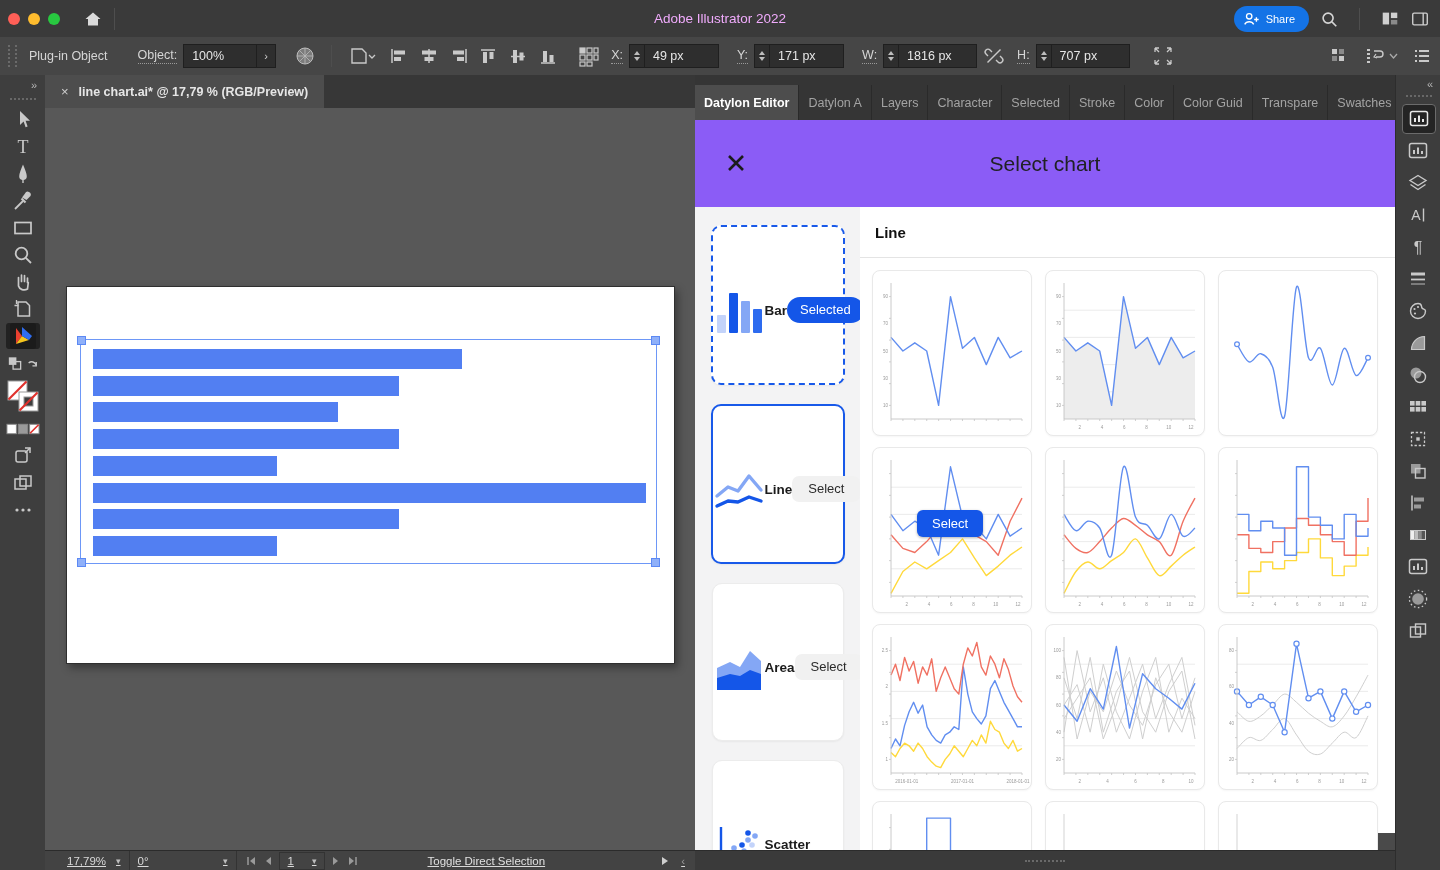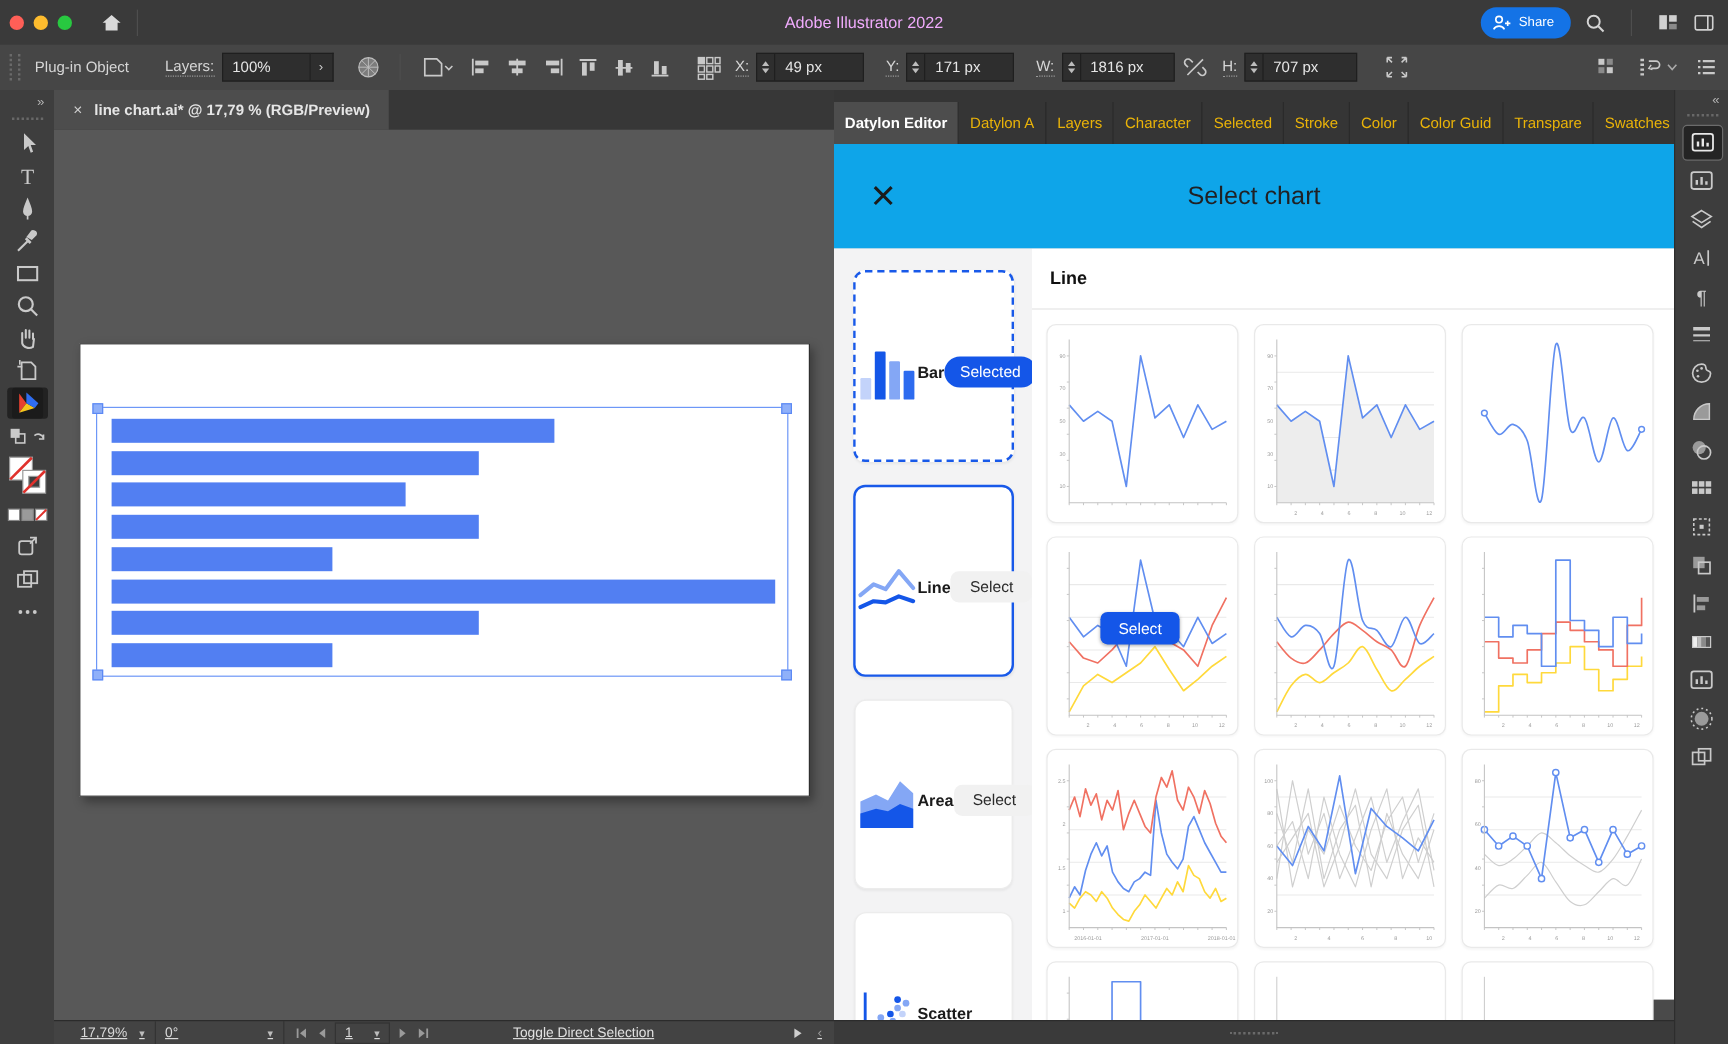--- a/index.html
+++ b/index.html
@@ -66,25 +66,25 @@
              border-top:1px solid #2b2b2b;display:flex;align-items:center;font-size:11.5px;color:#d9d9d9;text-decoration:underline;}
   .sb-box{display:flex;align-items:center;gap:10px;padding:0 8px;height:100%;border-right:1px solid #333;}
   .sb-chev{color:#bdbdbd;font-size:9px;}
   .sb-nav{display:flex;align-items:center;gap:7px;padding:0 8px;height:100%;}
   #sb-tool{margin-left:60px;color:#e0e0e0;}
   #sb-right{margin-left:auto;display:flex;align-items:center;gap:12px;padding-right:10px;}
 
   
   #panel{position:absolute;left:695px;top:75px;width:832px;height:795px;background:#353535;}
   #paneltabs{height:45px;display:flex;align-items:flex-end;background:#353535;}
-  .ptab{height:35px;display:flex;align-items:center;padding:0 9px;font-size:12.5px;color:#eab308;
+  .ptab{height:35px;display:flex;align-items:center;padding:0 9px;font-size:12.5px;color:#a3a3a3;
         border-right:1px solid #2a2a2a;white-space:nowrap;overflow:hidden;max-width:86px;}
   .ptab.active{background:#4d4d4d;color:#fff;font-weight:bold;max-width:none;}
   #ptab-more{margin-left:auto;color:#bbb;font-size:13px;padding:0 12px;height:35px;display:flex;align-items:center;}
-  #dialog{position:absolute;left:0;top:45px;width:700px;height:730px;background:#0ea5e9;color:#1e1e1e;text-decoration:underline;}
+  #dialog{position:absolute;left:0;top:45px;width:700px;height:730px;background:#8b5cf6;color:#1e1e1e;text-decoration:underline;}
   #dlg-head{height:87px;border-bottom:1px solid #e2e2e2;position:relative;}
   #dlg-close{position:absolute;left:30px;top:32px;}
   #dlg-title{position:absolute;left:0;right:0;top:0;height:87px;display:flex;align-items:center;justify-content:center;
              font-size:21px;color:#202124;}
   #dlg-body{position:absolute;left:0;top:87px;right:0;bottom:0;overflow:hidden;}
   #chartTypes{position:absolute;left:0;top:0;bottom:0;width:165px;background:#f3f3f4;padding-top:18px;
               display:flex;flex-direction:column;align-items:center;}
   .ctcard{width:130px;height:156px;background:#fff;border-radius:10px;margin-bottom:19px;flex:none;
           display:flex;flex-direction:row;align-items:center;border:1px solid #ececec;box-shadow:0 1px 2px rgba(0,0,0,.05);}
   .ctcard.selected{border:2px dashed #1859e9;}
@@ -156,21 +156,21 @@
           <rect x="3" y="4.5" width="16" height="13" rx="1.5" fill="none" stroke="#d0d0d0" stroke-width="1.5"></rect>
           <path d="M14.5 4.5 V17.5" stroke="#d0d0d0" stroke-width="1.5"></path>
         </svg>
     </span>
   </span>
 </header>
 
 <div id="controlbar">
   <span class="grip"></span>
   <span class="cb-label">Plug-in Object</span>
-  <span class="cb-label u" style="margin-left:24px">Layers:</span>
+  <span class="cb-label u" style="margin-left:24px">Object:</span>
   <span class="field" style="width:72px">
       <span class="val">100%</span>
     </span>
   <span class="chev-btn">›</span>
   <span class="cb-icon" style="margin-left:18px">
     <svg width="22" height="22" viewBox="0 0 22 22">
         <circle cx="11" cy="11" r="8" fill="#7c7c7c" stroke="#bdbdbd"></circle>
         <path d="M11 3 V19 M3 11 H19 M5.3 5.3 L16.7 16.7 M16.7 5.3 L5.3 16.7" stroke="#bdbdbd" stroke-width=".8"></path>
       </svg>
   </span>

